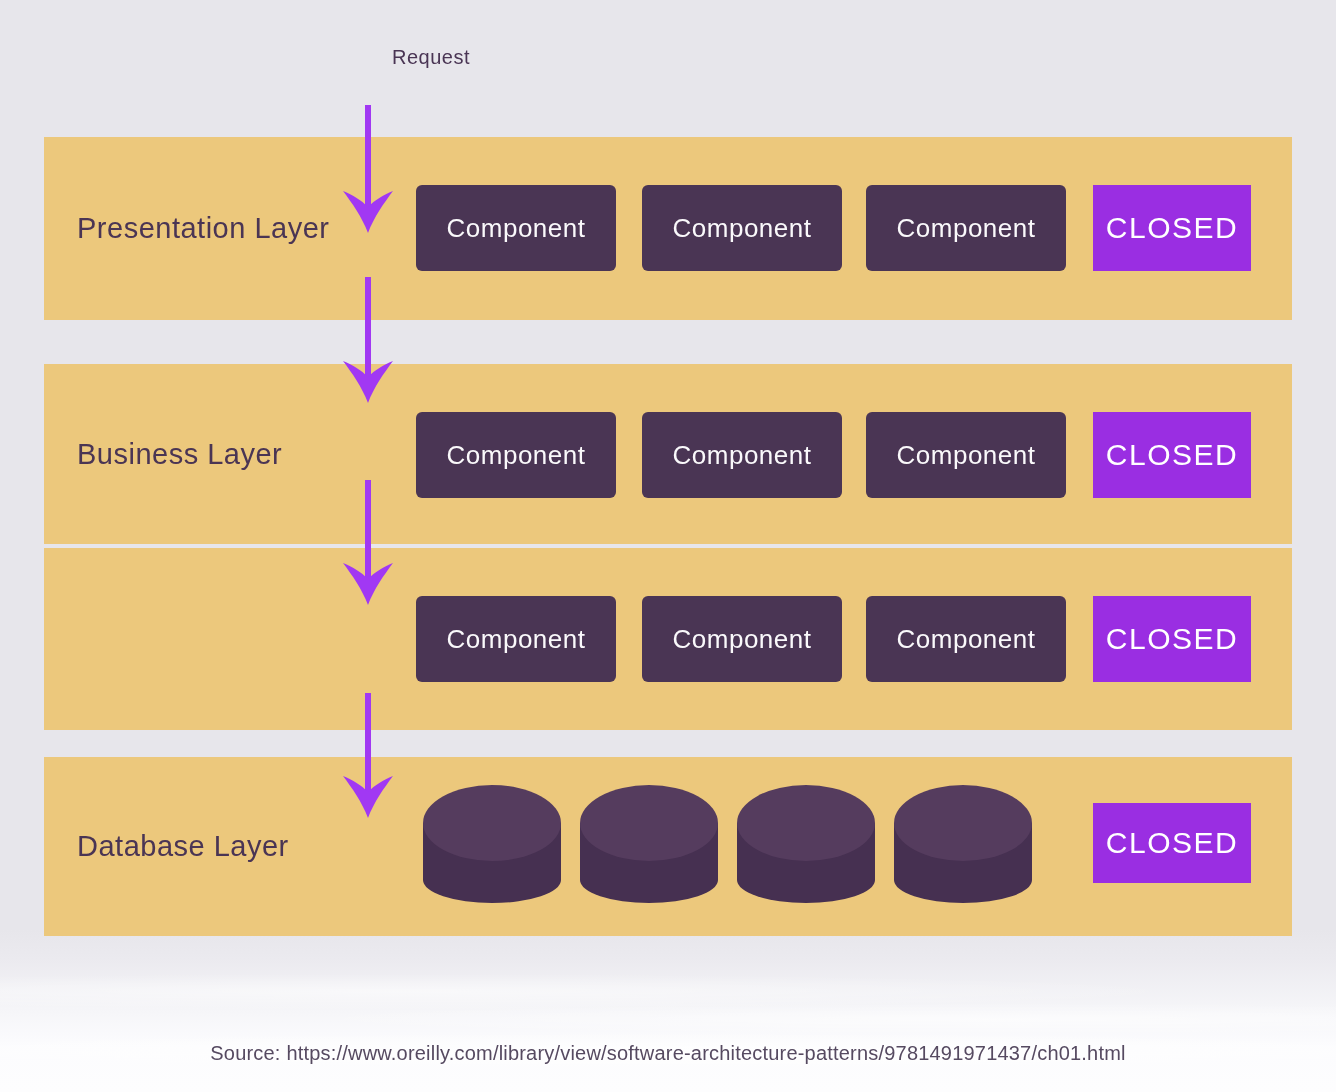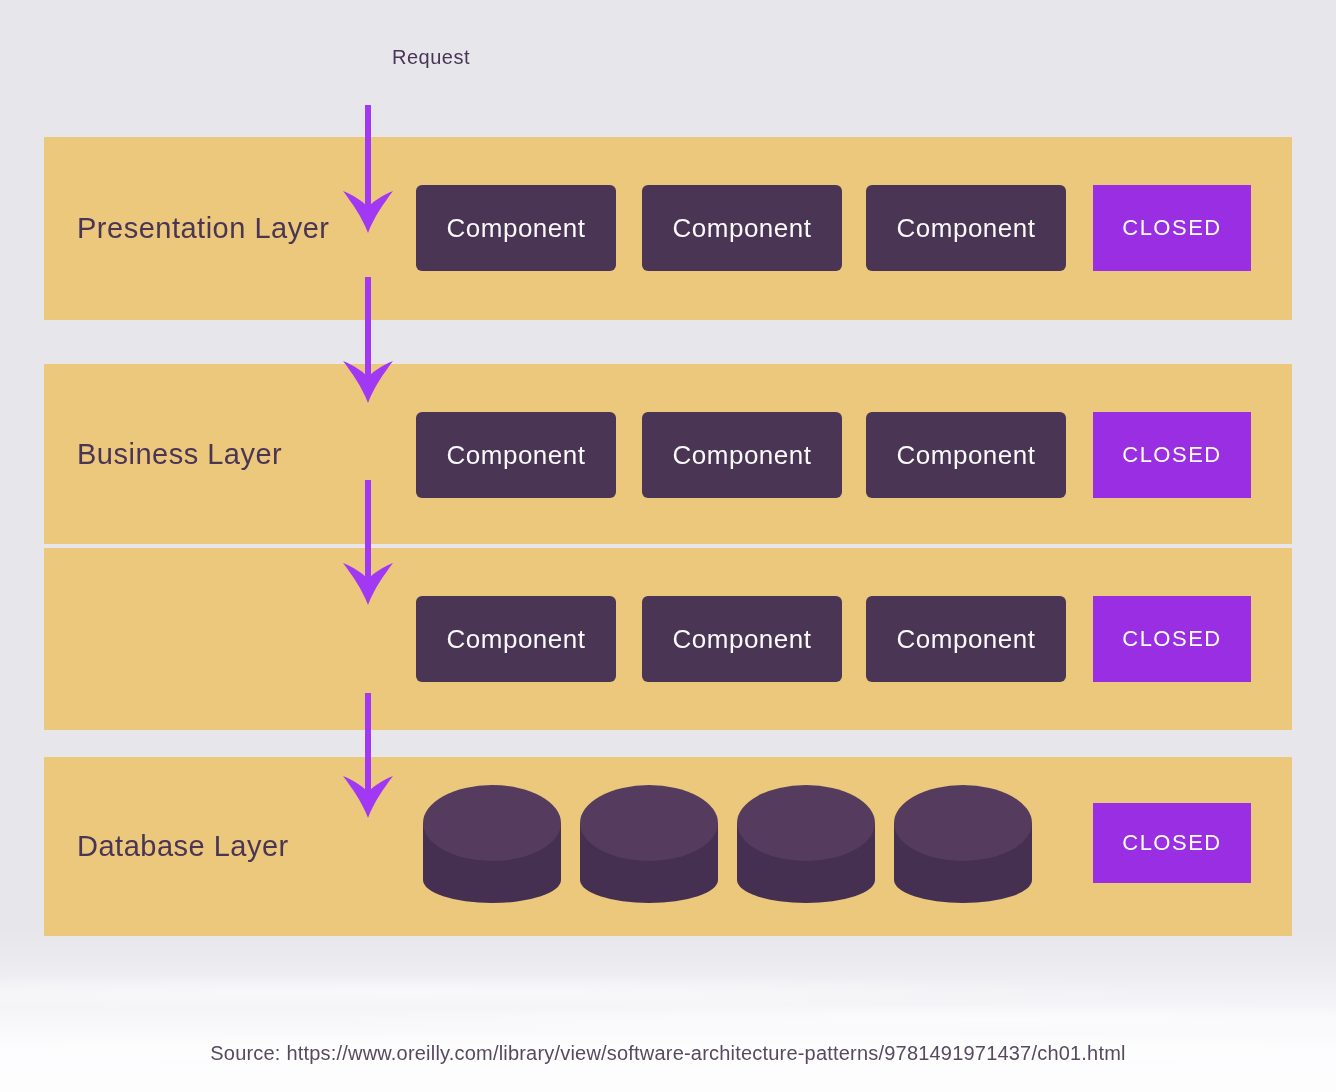--- a/index.html
+++ b/index.html
@@ -62,21 +62,21 @@
     color:var(--box_text);font-size:26px;letter-spacing:.5px;
   }
   .comp-0{left:372px;}
   .comp-1{left:598px;}
   .comp-2{left:822px;}
 
   .closed-box{
     position:absolute;top:48px;left:1049px;width:158px;height:86px;
     background:var(--closed);
     display:flex;align-items:center;justify-content:center;
-    color:#ffffff;font-size:22px;letter-spacing:1.5px;
+    color:#ffffff;font-size:30px;letter-spacing:1.5px;
   }
   .band-4 .closed-box{top:46px;height:80px;}
 
   .db-cylinder{position:absolute;top:28px;width:138px;height:118px;}
   .db-0{left:379px;}
   .db-1{left:536px;}
   .db-2{left:693px;}
   .db-3{left:850px;}
 
   .flow-arrow{position:absolute;left:342px;width:52px;overflow:visible;}

